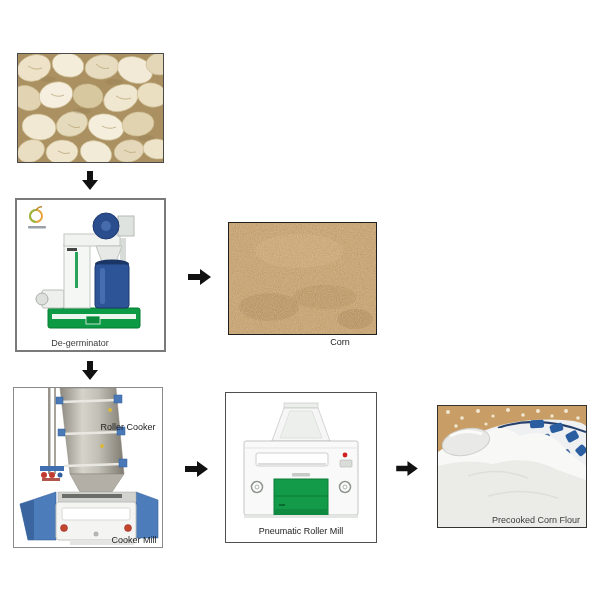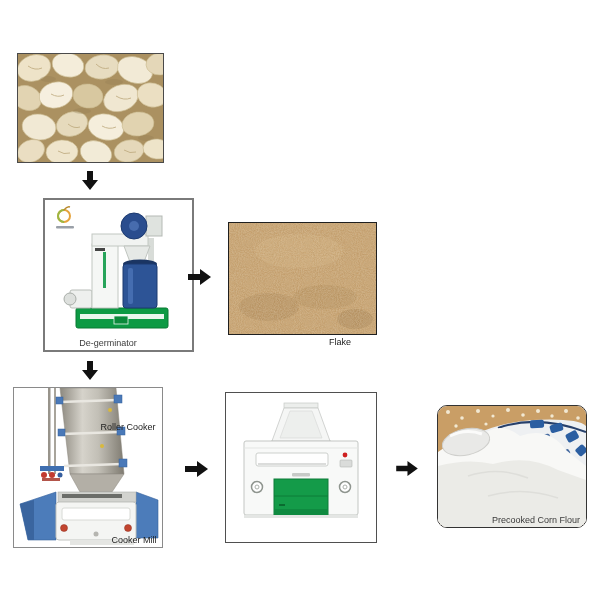--- a/index.html
+++ b/index.html
@@ -64,21 +64,21 @@
       </g>
     </svg>
   </div>
 
   <span class="abs arrow" style="left:82px;top:171px;">
     <svg width="16" height="19" viewBox="0 0 16 19">
         <path d="M5 0h6v9h5L8 19 0 9h5z" fill="#111"></path>
       </svg>
   </span>
 
-  <div class="abs machine-box box-gray2" style="left:15px;top:198px;width:151px;height:154px;margin-left:28px;">
+  <div class="abs machine-box box-gray2" style="left:15px;top:198px;width:151px;height:154px;">
     <span class="abs" style="left:8px;top:6px;">
       <svg width="34" height="26" viewBox="0 0 34 26">
         <circle cx="11" cy="10" r="6" fill="none" stroke="#e5a33c" stroke-width="2"></circle>
         <path d="M11,4 A6,6 0 0 0 11,16" fill="none" stroke="#9ab743" stroke-width="2"></path>
         <path d="M11,4 q3,-4 6,-3" fill="none" stroke="#b98a2e" stroke-width="1.5"></path>
         <rect x="3" y="20" width="18" height="2.4" rx="1" fill="#9aa0a8"></rect>
       </svg>
     </span>
     <span class="abs" style="left:17px;top:8px;">
       <svg width="120" height="128" viewBox="0 0 120 128">
@@ -124,21 +124,21 @@
       </defs>
       <rect width="147" height="111" fill="#c8a06c"></rect>
       <ellipse cx="70" cy="28" rx="44" ry="17" fill="#d9b888" opacity="0.35"></ellipse>
       <ellipse cx="40" cy="84" rx="30" ry="14" fill="#9a7342" opacity="0.3"></ellipse>
       <ellipse cx="96" cy="74" rx="32" ry="12" fill="#a37a45" opacity="0.28"></ellipse>
       <ellipse cx="126" cy="96" rx="18" ry="10" fill="#8f6a3c" opacity="0.3"></ellipse>
       <rect width="147" height="111" filter="url(#bnoise1)" opacity="0.45"></rect>
       <rect width="147" height="111" filter="url(#bnoise2)" opacity="0.5"></rect>
     </svg>
   </div>
-  <div class="abs caption caption-dark" style="left:290px;top:337px;width:100px;">Flake</div>
+  <div class="abs caption caption-dark" style="left:290px;top:337px;width:100px;">Corn</div>
 
   <span class="abs arrow" style="left:82px;top:361px;">
     <svg width="16" height="19" viewBox="0 0 16 19">
         <path d="M5 0h6v9h5L8 19 0 9h5z" fill="#111"></path>
       </svg>
   </span>
 
   <div class="abs machine-box box-gray1" style="left:13px;top:387px;width:150px;height:161px;">
     <span class="abs" style="left:0px;top:0px;">
       <svg width="148" height="159" viewBox="0 0 148 159">
@@ -213,29 +213,30 @@
         <circle cx="25" cy="86" r="2" fill="none" stroke="#aab0aa"></circle>
         <circle cx="113" cy="86" r="5.5" fill="#ffffff" stroke="#8f958f" stroke-width="1.5"></circle>
         <circle cx="113" cy="86" r="2" fill="none" stroke="#aab0aa"></circle>
         <rect x="42" y="78" width="54" height="36" fill="#149b49" stroke="#0c7c38"></rect>
         <line x1="42" y1="95" x2="96" y2="95" stroke="#0c7c38"></line>
         <rect x="42" y="108" width="54" height="6" fill="#0f8a40"></rect>
         <rect x="47" y="103" width="6" height="2" fill="#0a6b30"></rect>
         <rect x="12" y="114" width="114" height="3" fill="#e4e6e4"></rect>
       </svg>
     </span>
+    <div class="abs caption caption-dark" style="left:0px;top:133px;width:150px;">Pneumatic Roller Mill</div>
   </div>
 
   <span class="abs arrow" style="left:396px;top:461px;">
     <svg width="22" height="15" viewBox="0 0 23 16">
         <path d="M0 5h12V0l11 8-11 8v-5H0z" fill="#111"></path>
       </svg>
   </span>
 
-  <div class="abs photo-frame" style="left:437px;top:405px;width:150px;height:123px;border-color:#333;border-radius:10px;">
+  <div class="abs photo-frame" style="left:437px;top:405px;width:150px;height:123px;border-color:#333;">
     <svg width="148" height="121" viewBox="0 0 148 121">
       <rect width="148" height="121" fill="#c99e66"></rect>
       <g fill="#f1e8d2">
         <circle cx="10" cy="6" r="2"></circle>
           <circle cx="24" cy="12" r="1.8"></circle>
           <circle cx="40" cy="5" r="2"></circle>
         <circle cx="55" cy="10" r="1.6"></circle>
           <circle cx="70" cy="4" r="2"></circle>
           <circle cx="85" cy="9" r="1.8"></circle>
         <circle cx="100" cy="5" r="2"></circle>

